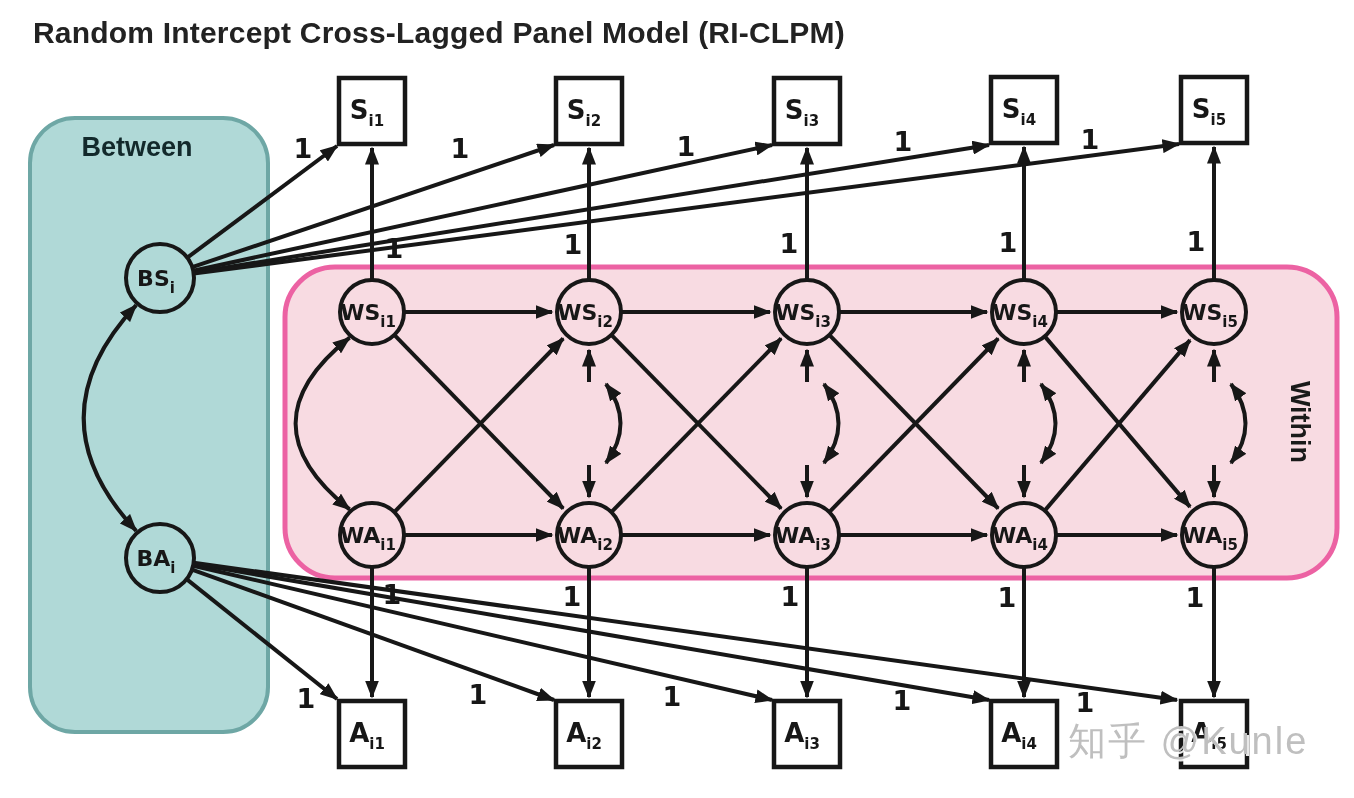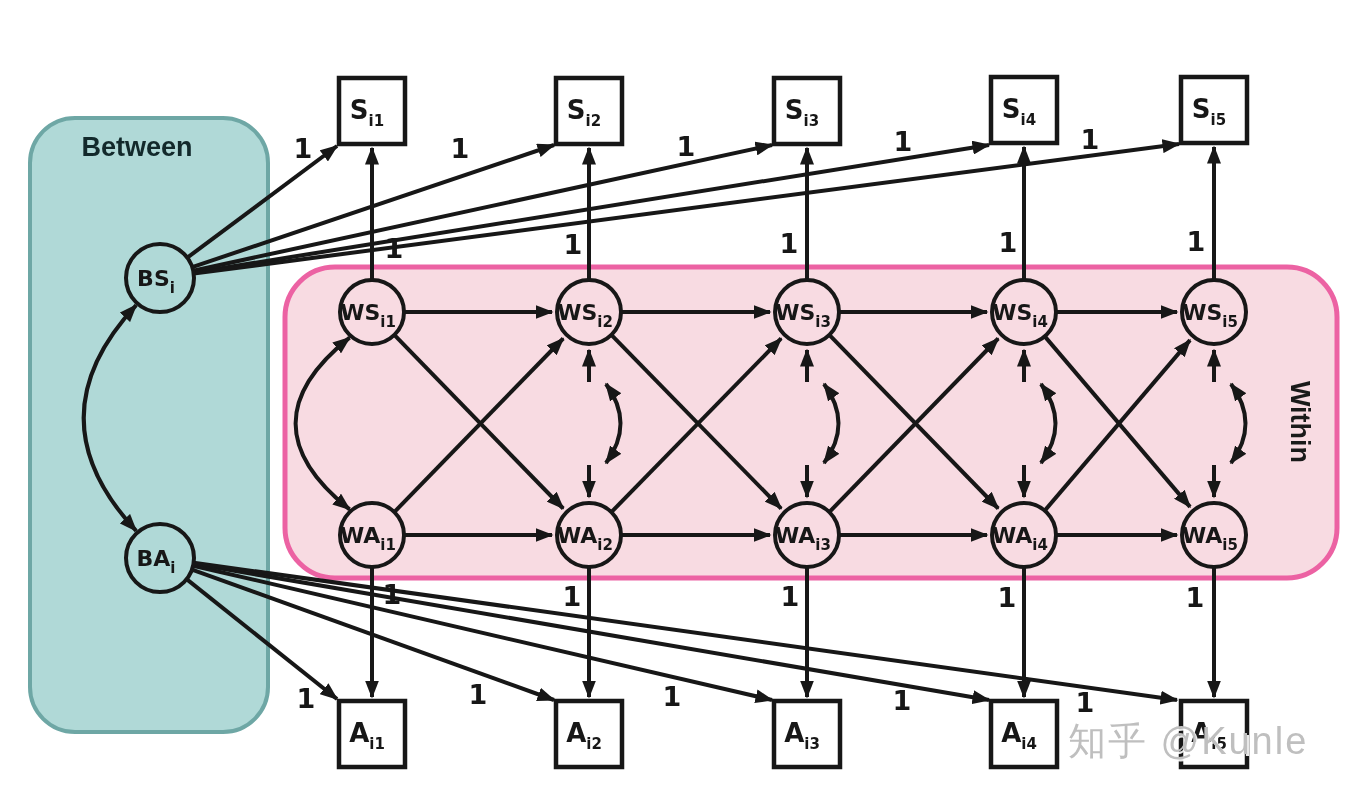--- a/index.html
+++ b/index.html
@@ -24,20 +24,21 @@
   #watermark{
     position:absolute;left:1068px;top:716px;font-size:38px;color:#bfbfbf;
     text-shadow:2px 2px 0 rgba(255,255,255,0.9);white-space:nowrap;letter-spacing:2px;
   }
   svg text{font-family:"DejaVu Sans", "Liberation Sans", sans-serif;}
 </style>
 </head>
 <body>
 
 <div id="stage">
+  <div id="title">Random Intercept Cross-Lagged Panel Model (RI-CLPM)</div>
   <div id="svgwrap">
     <svg id="diagram" width="1354" height="798" viewBox="0 0 1354 798" xmlns="http://www.w3.org/2000/svg">
       <defs>
         <marker id="arrow" viewBox="0 0 18 14" refX="16.5" refY="7" markerWidth="18" markerHeight="14" markerUnits="userSpaceOnUse" orient="auto-start-reverse">
           <path d="M0,0 L18,7 L0,14 Z" fill="#171717"></path>
         </marker>
       </defs>
       <g id="layer-regions">
           <rect x="30" y="118" width="238" height="614" rx="45" ry="45" fill="#b0d9d7" stroke="#6ea7a5" stroke-width="4"></rect>
           <rect x="285" y="267" width="1052" height="311" rx="50" ry="50" fill="#f8dbe2" stroke="#ec62a3" stroke-width="5"></rect>

